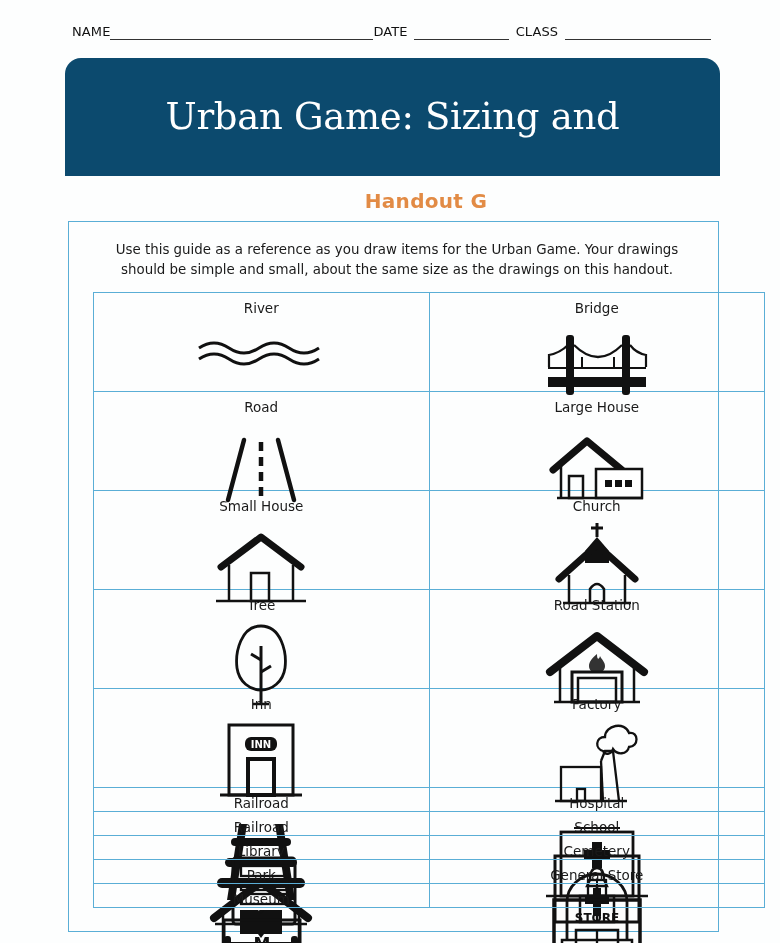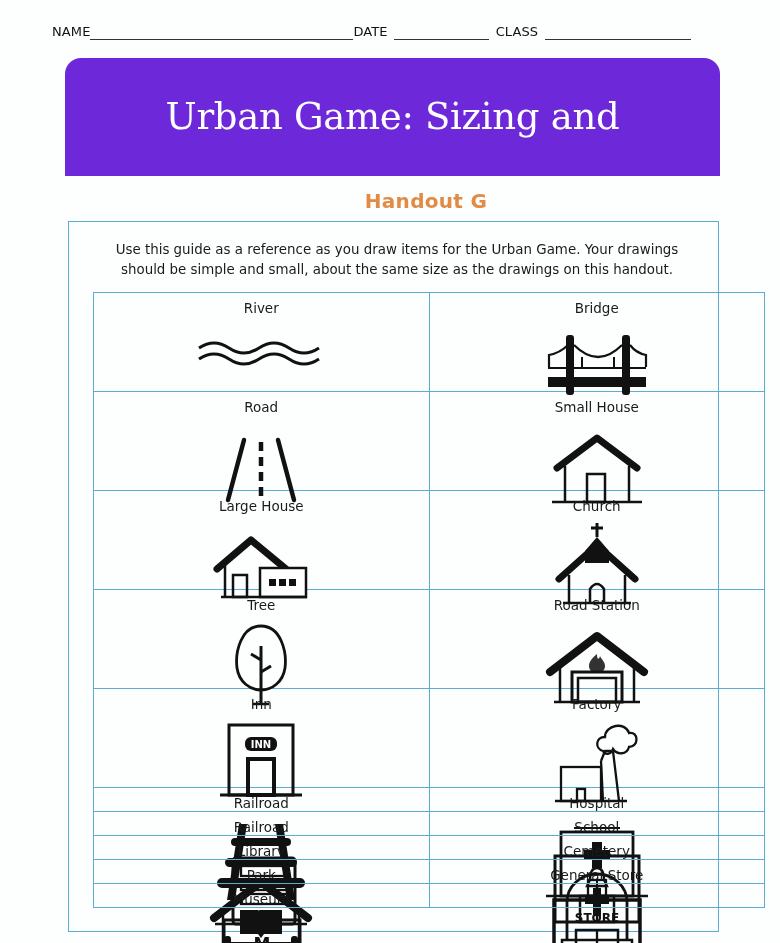--- a/index.html
+++ b/index.html
@@ -1,29 +1,29 @@
 <!DOCTYPE html>
 <html><head>
 <meta charset="utf-8">
 <style>
   * { box-sizing: border-box; margin: 0; padding: 0; }
   html, body { width: 780px; height: 943px; background: #fdfefe; overflow: hidden; }
   body { position: relative; font-family: "Liberation Sans", "DejaVu Sans", sans-serif; color: #1a1a1a; }
 
   .name-line {
-    position: absolute; top: 20px; left: 52px; width: 656px; height: 20px;
+    position: absolute; top: 20px; left: 72px; width: 656px; height: 20px;
     font-family: "DejaVu Sans", sans-serif; font-size: 13px; color: #111;
     display: flex; align-items: flex-end; letter-spacing: 0.1px;
   }
   .name-line .lbl { line-height: 16px; }
   .name-line .blank { border-bottom: 1px solid #333; height: 16px; }
 
   .header {
     position: absolute; left: 65px; top: 58px; width: 655px; height: 118px;
-    background: #6d28d9; border-radius: 16px 16px 0 0;
+    background: #0c4a6e; border-radius: 16px 16px 0 0;
     display: flex; align-items: center; justify-content: center; text-align: center;
   }
   .header h1 {
     font-family: "DejaVu Serif", "Liberation Serif", serif; font-weight: normal;
     color: #ffffff; font-size: 37px; line-height: 46px; letter-spacing: -0.3px;
   }
 
   .handout {
     position: absolute; top: 189px; left: 0; width: 780px; text-align: center;
     font-family: "DejaVu Sans", sans-serif; font-weight: bold;
@@ -103,49 +103,49 @@
       <line x1="72" y1="32" x2="72" y2="43" stroke="#111" stroke-width="2"></line>
     </svg>
   </div>
 
   <div class="cell">
     <span class="label">Road</span>
     <svg width="90" height="80" viewBox="0 0 90 80">
       <line x1="28" y1="16" x2="12" y2="76" stroke="#111" stroke-width="4.5" stroke-linecap="round"></line>
       <line x1="62" y1="16" x2="78" y2="76" stroke="#111" stroke-width="4.5" stroke-linecap="round"></line>
       <line x1="45" y1="18" x2="45" y2="76" stroke="#111" stroke-width="4.5" stroke-dasharray="9,6"></line>
-    </svg>
-  </div>
-
-  <div class="cell">
-    <span class="label">Small House</span>
-    <svg width="100" height="80" viewBox="0 0 100 80">
-      <path d="M10 44 L50 14 L90 44" fill="none" stroke="#111" stroke-width="7" stroke-linecap="round" stroke-linejoin="round"></path>
-      <line x1="18" y1="42" x2="18" y2="78" stroke="#111" stroke-width="2.5"></line>
-      <line x1="82" y1="42" x2="82" y2="78" stroke="#111" stroke-width="2.5"></line>
-      <rect x="40" y="50" width="18" height="28" fill="none" stroke="#111" stroke-width="2.5"></rect>
-      <line x1="5" y1="78" x2="95" y2="78" stroke="#111" stroke-width="2.5"></line>
     </svg>
   </div>
 
   <div class="cell">
     <span class="label">Large House</span>
     <svg width="100" height="80" viewBox="0 0 100 80">
       <path d="M6 46 L40 17 L75 46" fill="none" stroke="#111" stroke-width="7" stroke-linecap="round" stroke-linejoin="round"></path>
       <line x1="14" y1="42" x2="14" y2="74" stroke="#111" stroke-width="2.5"></line>
       <rect x="22" y="52" width="14" height="22" fill="none" stroke="#111" stroke-width="2.5"></rect>
       <rect x="49" y="45" width="46" height="29" fill="#fff" stroke="#111" stroke-width="2.5"></rect>
       <rect x="58" y="56" width="7" height="7" fill="#111"></rect>
       <rect x="68" y="56" width="7" height="7" fill="#111"></rect>
       <rect x="78" y="56" width="7" height="7" fill="#111"></rect>
       <line x1="10" y1="74" x2="96" y2="74" stroke="#111" stroke-width="2.5"></line>
     </svg>
   </div>
 
   <div class="cell">
+    <span class="label">Small House</span>
+    <svg width="100" height="80" viewBox="0 0 100 80">
+      <path d="M10 44 L50 14 L90 44" fill="none" stroke="#111" stroke-width="7" stroke-linecap="round" stroke-linejoin="round"></path>
+      <line x1="18" y1="42" x2="18" y2="78" stroke="#111" stroke-width="2.5"></line>
+      <line x1="82" y1="42" x2="82" y2="78" stroke="#111" stroke-width="2.5"></line>
+      <rect x="40" y="50" width="18" height="28" fill="none" stroke="#111" stroke-width="2.5"></rect>
+      <line x1="5" y1="78" x2="95" y2="78" stroke="#111" stroke-width="2.5"></line>
+    </svg>
+  </div>
+
+  <div class="cell">
     <span class="label">Church</span>
     <svg width="100" height="84" viewBox="0 0 100 84">
       <line x1="50" y1="0" x2="50" y2="14" stroke="#111" stroke-width="3"></line>
       <line x1="44" y1="5" x2="56" y2="5" stroke="#111" stroke-width="3"></line>
       <path d="M38 28 L50 14 L62 28 L62 40 L38 40 Z" fill="#111"></path>
       <path d="M12 56 L50 22 L88 56" fill="none" stroke="#111" stroke-width="7" stroke-linecap="round" stroke-linejoin="round"></path>
       <line x1="22" y1="52" x2="22" y2="80" stroke="#111" stroke-width="2.5"></line>
       <line x1="78" y1="52" x2="78" y2="80" stroke="#111" stroke-width="2.5"></line>
       <path d="M43 80 L43 66 Q50 56 57 66 L57 80" fill="none" stroke="#111" stroke-width="2.5"></path>
       <line x1="16" y1="80" x2="84" y2="80" stroke="#111" stroke-width="2.5"></line>

